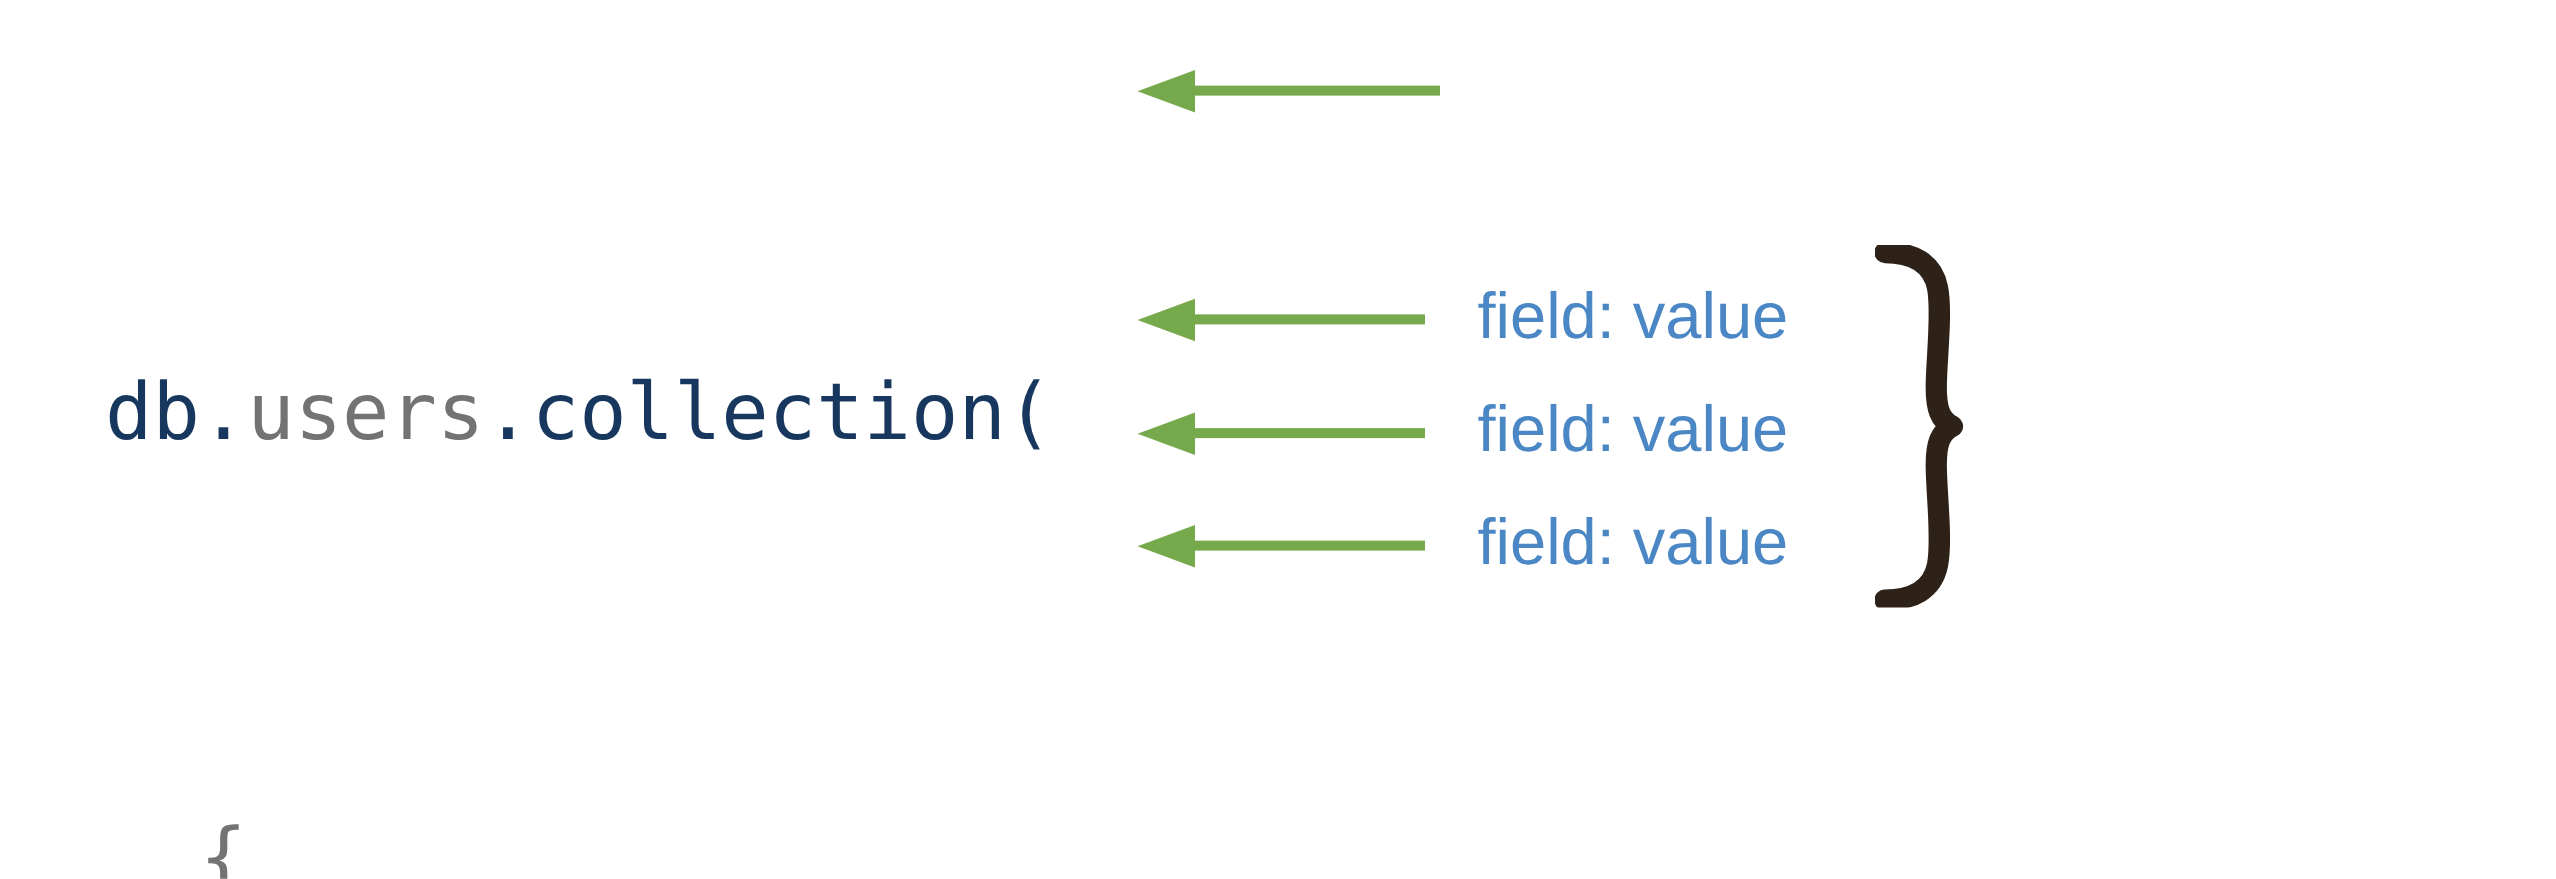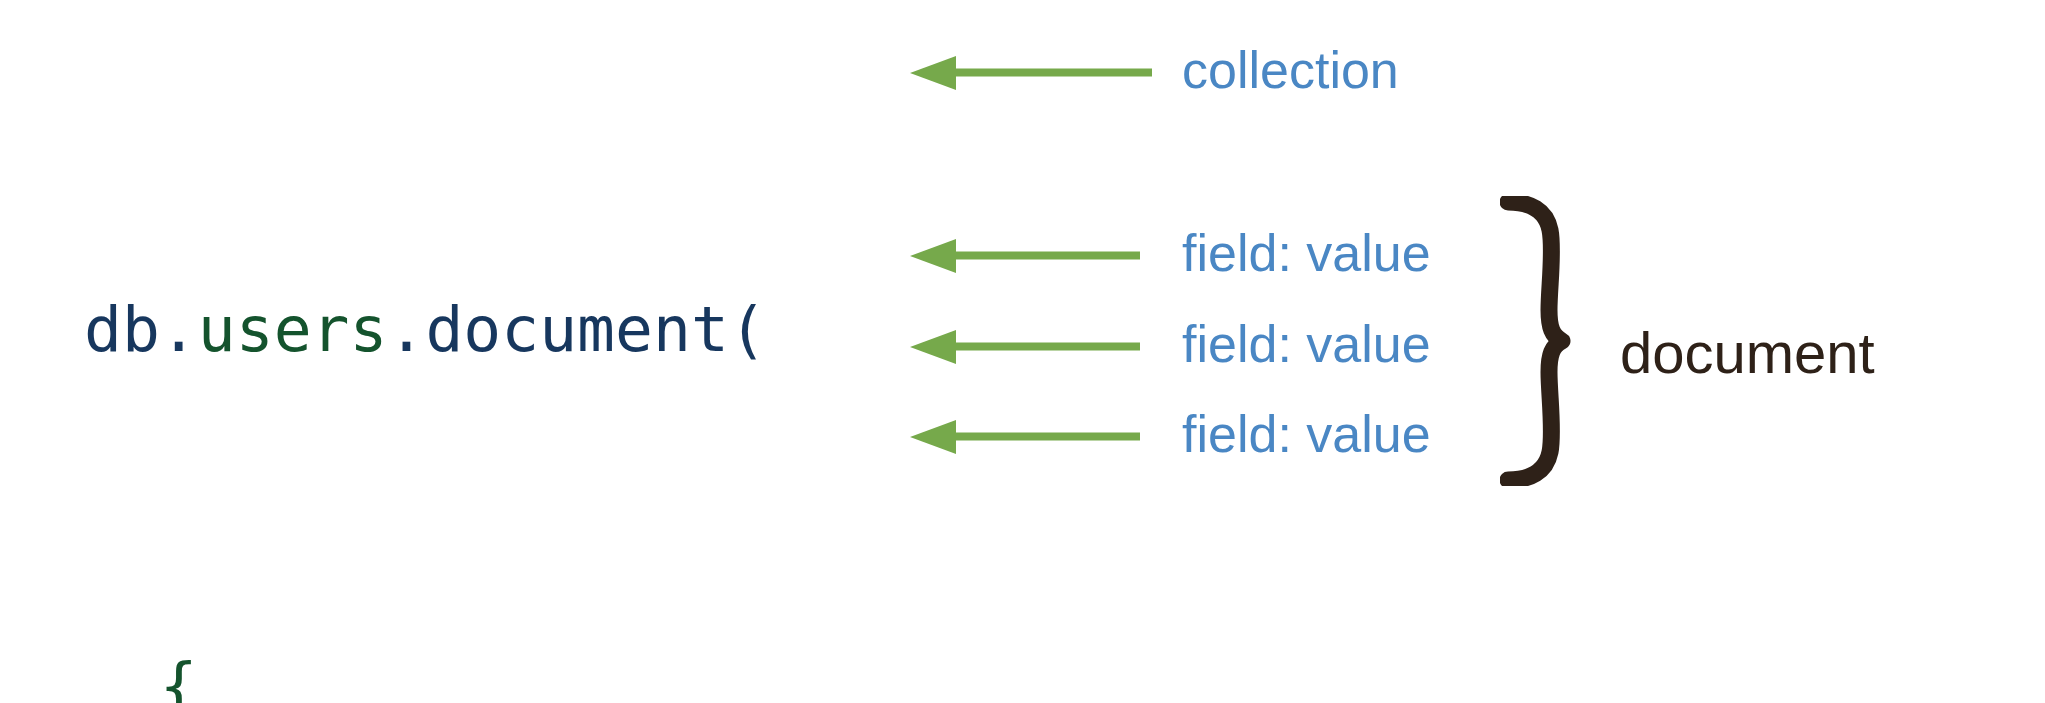--- a/index.html
+++ b/index.html
@@ -30,21 +30,21 @@
     font-size: 63px;
     line-height: 89px;
     letter-spacing: 0px;
     white-space: pre;
   }
   .code-line {
     height: 89px;
     white-space: pre;
   }
   .tok-dark   { color: #17375e; text-align: center; }
-  .tok-blue   { color: #14532d; }
+  .tok-blue   { color: #737373; }
 
   
   .arrow {
     position: absolute;
     height: 34px;
   }
   .arrow svg { display: block; overflow: visible; }
 
   
   .label-blue {
@@ -86,21 +86,21 @@
     user-select: none;
   }
 </style>
 </head>
 <body>
 
 <div id="stage">
 
   <div class="code-block">
 
-    <div class="code-line"><span class="tok-dark">db.</span><span class="tok-blue">users</span><span class="tok-dark">.document(</span></div>
+    <div class="code-line"><span class="tok-dark">db.</span><span class="tok-blue">users</span><span class="tok-dark">.collection(</span></div>
 
     <div class="code-line"><span class="tok-blue">  {</span></div>
 
     
 
     
 
     
 
     
@@ -129,36 +129,34 @@
     </svg>
   </div>
 
   <div class="arrow" style="left:910px; top:420px; width:230px;">
     <svg width="230" height="34" viewBox="0 0 230 34" aria-hidden="true">
       <polygon points="0,17 46,0 46,34" fill="#76a94b"></polygon>
       <rect x="44" y="12.5" width="186" height="8" fill="#76a94b"></rect>
     </svg>
   </div>
 
-  <div class="label-blue" style="left:1182px; top:42px;">collection</div>
 
   <div class="label-blue" style="left:1182px; top:225px;">field: value</div>
 
   <div class="label-blue" style="left:1182px; top:316px;">field: value</div>
 
   <div class="label-blue" style="left:1182px; top:406px;">field: value</div>
 
   <div class="brace-wrap">
     <svg width="120" height="290" viewBox="0 0 120 290" aria-hidden="true">
       <path d="M8 6
                C 30 6, 46 14, 50 34
                C 54 54, 49 92, 49 114
                C 49 131, 52 140, 62 145
                C 52 150, 49 159, 49 176
                C 49 198, 54 236, 50 256
                C 46 276, 30 284, 8 284" fill="none" stroke="#2e2118" stroke-width="17" stroke-linecap="round" stroke-linejoin="round"></path>
     </svg>
   </div>
 
-  <div class="doc-label">document</div>
 
 
 </div>
 
 </body></html>

